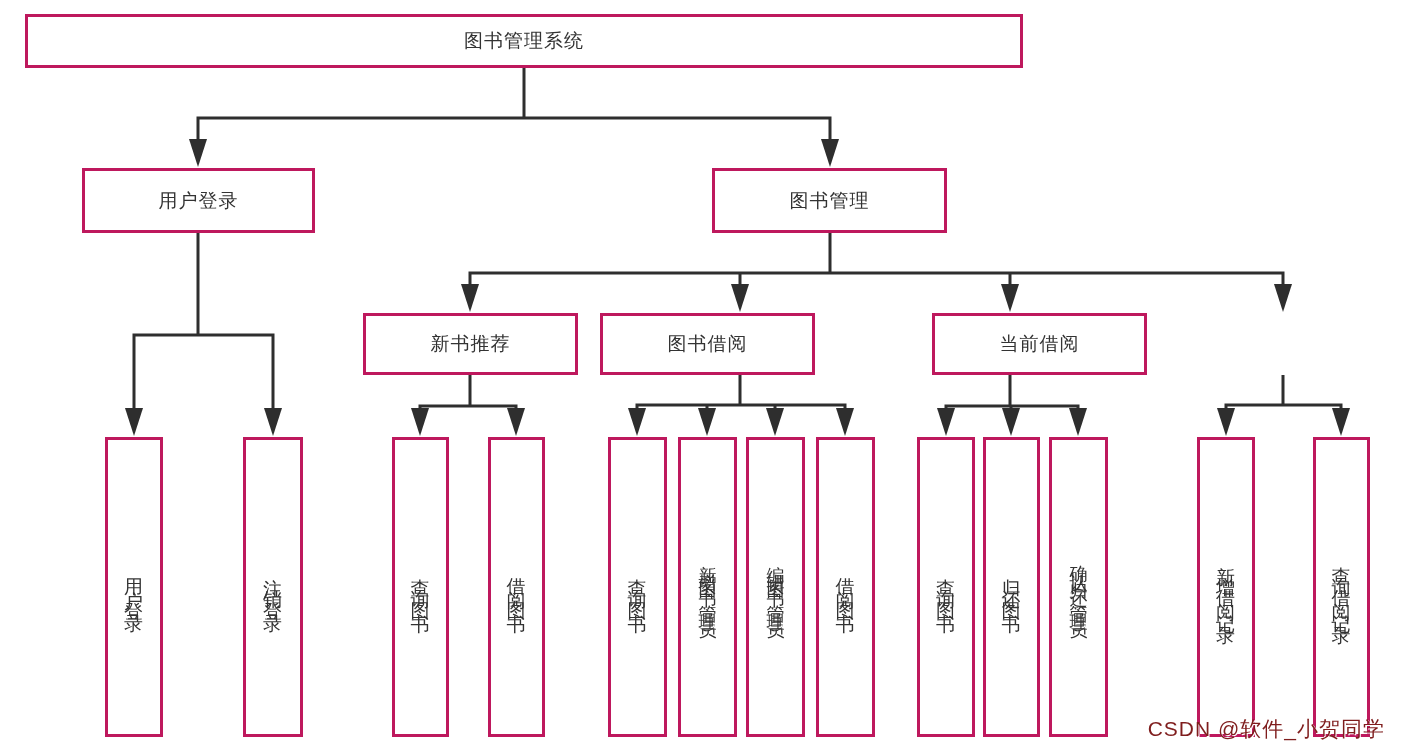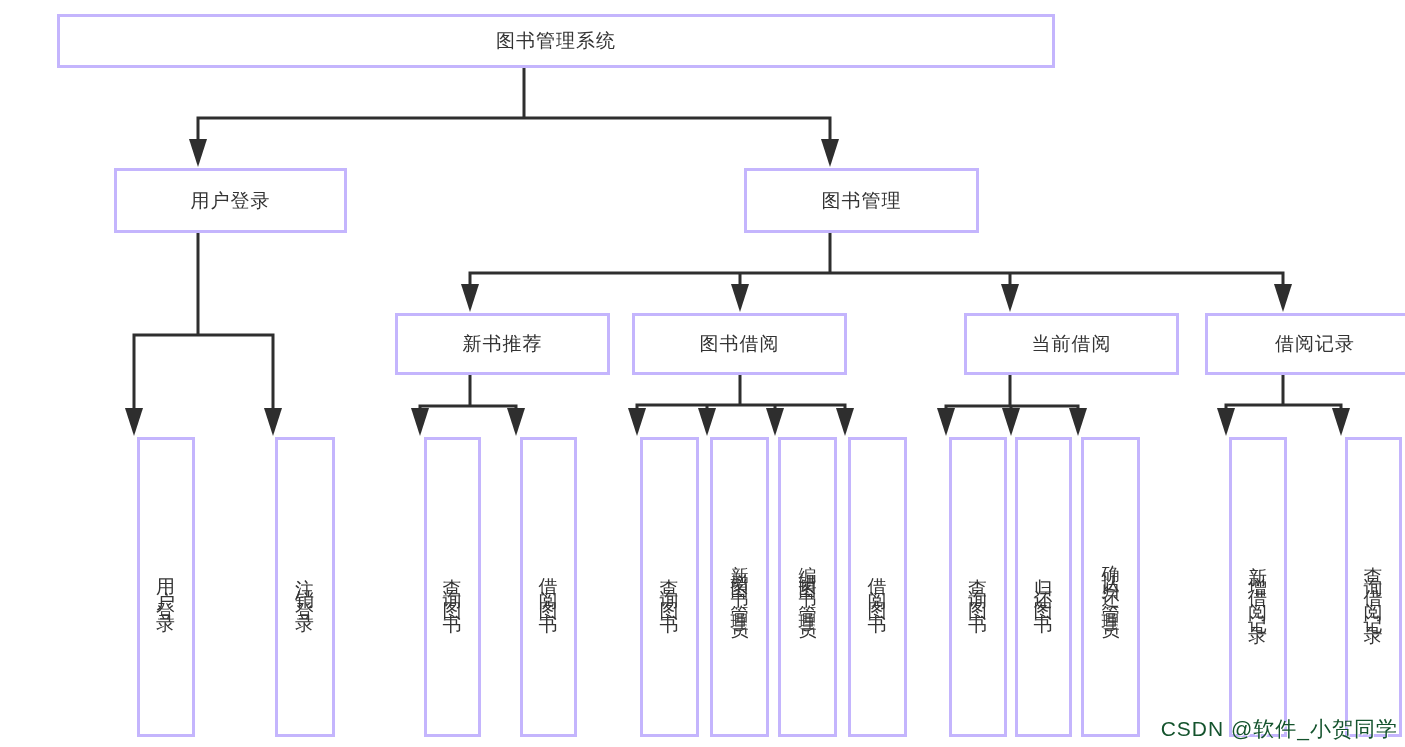--- a/index.html
+++ b/index.html
@@ -2,35 +2,35 @@
 <html><head>
 <meta charset="utf-8">
 <style>
   html,body{margin:0;padding:0;background:#fff;}
   .canvas{
     position:relative;width:1405px;height:747px;background:#ffffff;overflow:hidden;
     font-family:"Liberation Sans","DejaVu Sans",sans-serif;
   }
   .wires{position:absolute;left:0;top:0;}
   .node{
-    position:absolute;background:#ffffff;border:3px solid #c4b5fd;box-sizing:border-box;
+    position:absolute;background:#ffffff;border:3px solid #be185d;box-sizing:border-box;
     display:flex;align-items:center;justify-content:center;
-    color:#333333;font-size:19px;letter-spacing:1px;margin-left:32px;
+    color:#333333;font-size:19px;letter-spacing:1px;
   }
   .l2{top:168px;height:65px;}
   .l3{top:313px;height:62px;width:215px;}
   .v{top:437px;height:300px;width:58px;}
   .v span{
     writing-mode:vertical-rl;text-orientation:mixed;
     font-size:19px;letter-spacing:12px;line-height:1;white-space:nowrap;
   }
   .v.long span{font-size:18px;letter-spacing:8px;}
   .watermark{
-    position:absolute;right:7px;bottom:4px;
-    font-size:21px;color:#14532d;letter-spacing:1px;
+    position:absolute;right:20px;bottom:4px;
+    font-size:21px;color:#7f1d1d;letter-spacing:1px;
     text-shadow:1px 1px 0 #ffffff;
   }
 </style>
 </head>
 <body>
 
 <div class="canvas">
 
   <svg class="wires" width="1405" height="747" viewBox="0 0 1405 747">
     <g stroke="#2e2e2e" stroke-width="3" fill="none">
@@ -66,21 +66,20 @@
   </svg>
 
   <div class="node" style="left:25px;top:14px;width:998px;height:54px">图书管理系统</div>
 
   <div class="node l2" style="left:82px;width:233px">用户登录</div>
   <div class="node l2" style="left:712px;width:235px">图书管理</div>
 
   <div class="node l3" style="left:363px">新书推荐</div>
   <div class="node l3" style="left:600px">图书借阅</div>
   <div class="node l3" style="left:932px">当前借阅</div>
-  <div class="node l3" style="left:1173px;width:220px">借阅记录</div>
 
   <div class="node v" style="left:105px">
     <span>用户登录</span>
   </div>
   <div class="node v" style="left:243px;width:60px">
     <span>注销登录</span>
   </div>
 
   <div class="node v" style="left:392px;width:57px">
     <span>查询图书</span>

